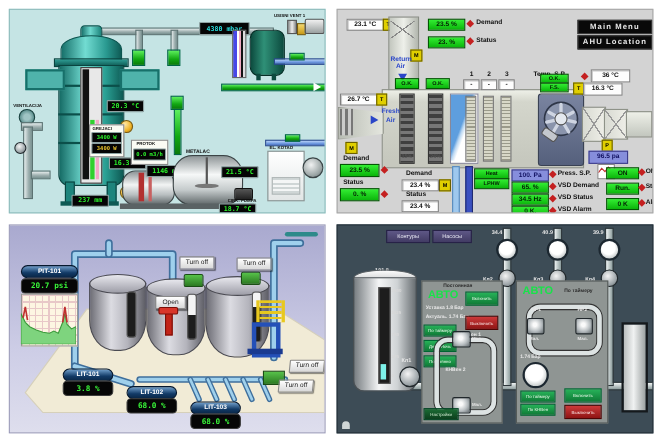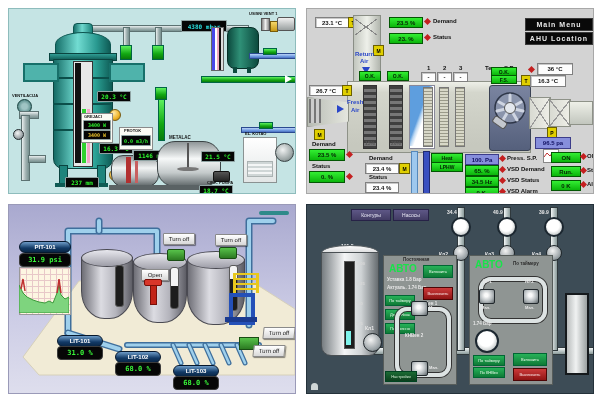--- a/index.html
+++ b/index.html
@@ -326,30 +326,30 @@
   </svg>
 
   <div class="a" style="left:224px;top:68px;width:20px;height:20px;border-left:3px solid #e8c81e;border-right:3px solid #e8c81e;background:repeating-linear-gradient(#e8c81e 0 2px,transparent 2px 5px);"></div>
   <div class="a" style="left:220px;top:88px;width:18px;height:24px;border:4px solid #2450b8;"></div>
   <div class="a" style="left:216px;top:112px;width:32px;height:5px;background:#1a3a90;"></div>
   <div class="a" style="left:230px;top:132px;width:18px;height:11px;background:linear-gradient(#57c24a,#2c7a22);border:1px solid #1a4d14;"></div>
   <div class="a btn" style="left:254px;top:122px;width:30px;height:10px;transform:skewX(-6deg);">Turn off</div>
   <div class="a btn" style="left:244px;top:140px;width:30px;height:10px;transform:skewX(-6deg);">Turn off</div>
 
   <div class="a pill" style="left:10px;top:36px;width:50px;height:10px;">PIT-101</div>
-  <div class="a bdisp" style="left:10px;top:48px;width:50px;height:12px;">31.9 psi</div>
+  <div class="a bdisp" style="left:10px;top:48px;width:50px;height:12px;">20.7 psi</div>
   <div class="a" style="left:10px;top:62px;width:50px;height:46px;background:repeating-linear-gradient(90deg,#e8c8c8 0 1px,transparent 1px 6px),repeating-linear-gradient(#e8c8c8 0 1px,transparent 1px 6px),#fdf6e2;border:1px solid #999;"></div>
   <svg class="a" style="left:10px;top:62px;" width="50" height="46" viewBox="0 0 50 46">
     <polygon points="0,46 0,18 4,26 8,30 14,33 20,35 26,36 30,34 34,36 38,26 40,18 42,28 46,32 50,30 50,46" fill="#7ed47e" stroke="#3a9a3a" stroke-width="1"></polygon>
     <polyline points="38,26 40,12 42,26" fill="none" stroke="#c03030" stroke-width="1.5"></polyline>
     <polyline points="2,22 4,12 6,24" fill="none" stroke="#c03030" stroke-width="1.5"></polyline>
   </svg>
 
   <div class="a pill" style="left:48px;top:130px;width:44px;height:10px;">LIT-101</div>
-  <div class="a bdisp" style="left:48px;top:141px;width:44px;height:12px;">31.0 %</div>
+  <div class="a bdisp" style="left:48px;top:141px;width:44px;height:12px;">3.8 %</div>
   <div class="a pill" style="left:106px;top:146px;width:44px;height:10px;">LIT-102</div>
   <div class="a bdisp" style="left:106px;top:157px;width:44px;height:12px;">68.0 %</div>
   <div class="a pill" style="left:164px;top:160px;width:44px;height:10px;">LIT-103</div>
   <div class="a bdisp" style="left:164px;top:171px;width:44px;height:12px;">68.0 %</div>
 </div>
 
 <div class="q" style="left:306px;top:204px;width:286px;height:188px;background:#3d4c56;border:1px solid #24313a;">
 
   <div class="a purb" style="left:44px;top:4px;width:38px;height:10px;">Контуры</div>
   <div class="a purb" style="left:86px;top:4px;width:34px;height:10px;">Насосы</div>

